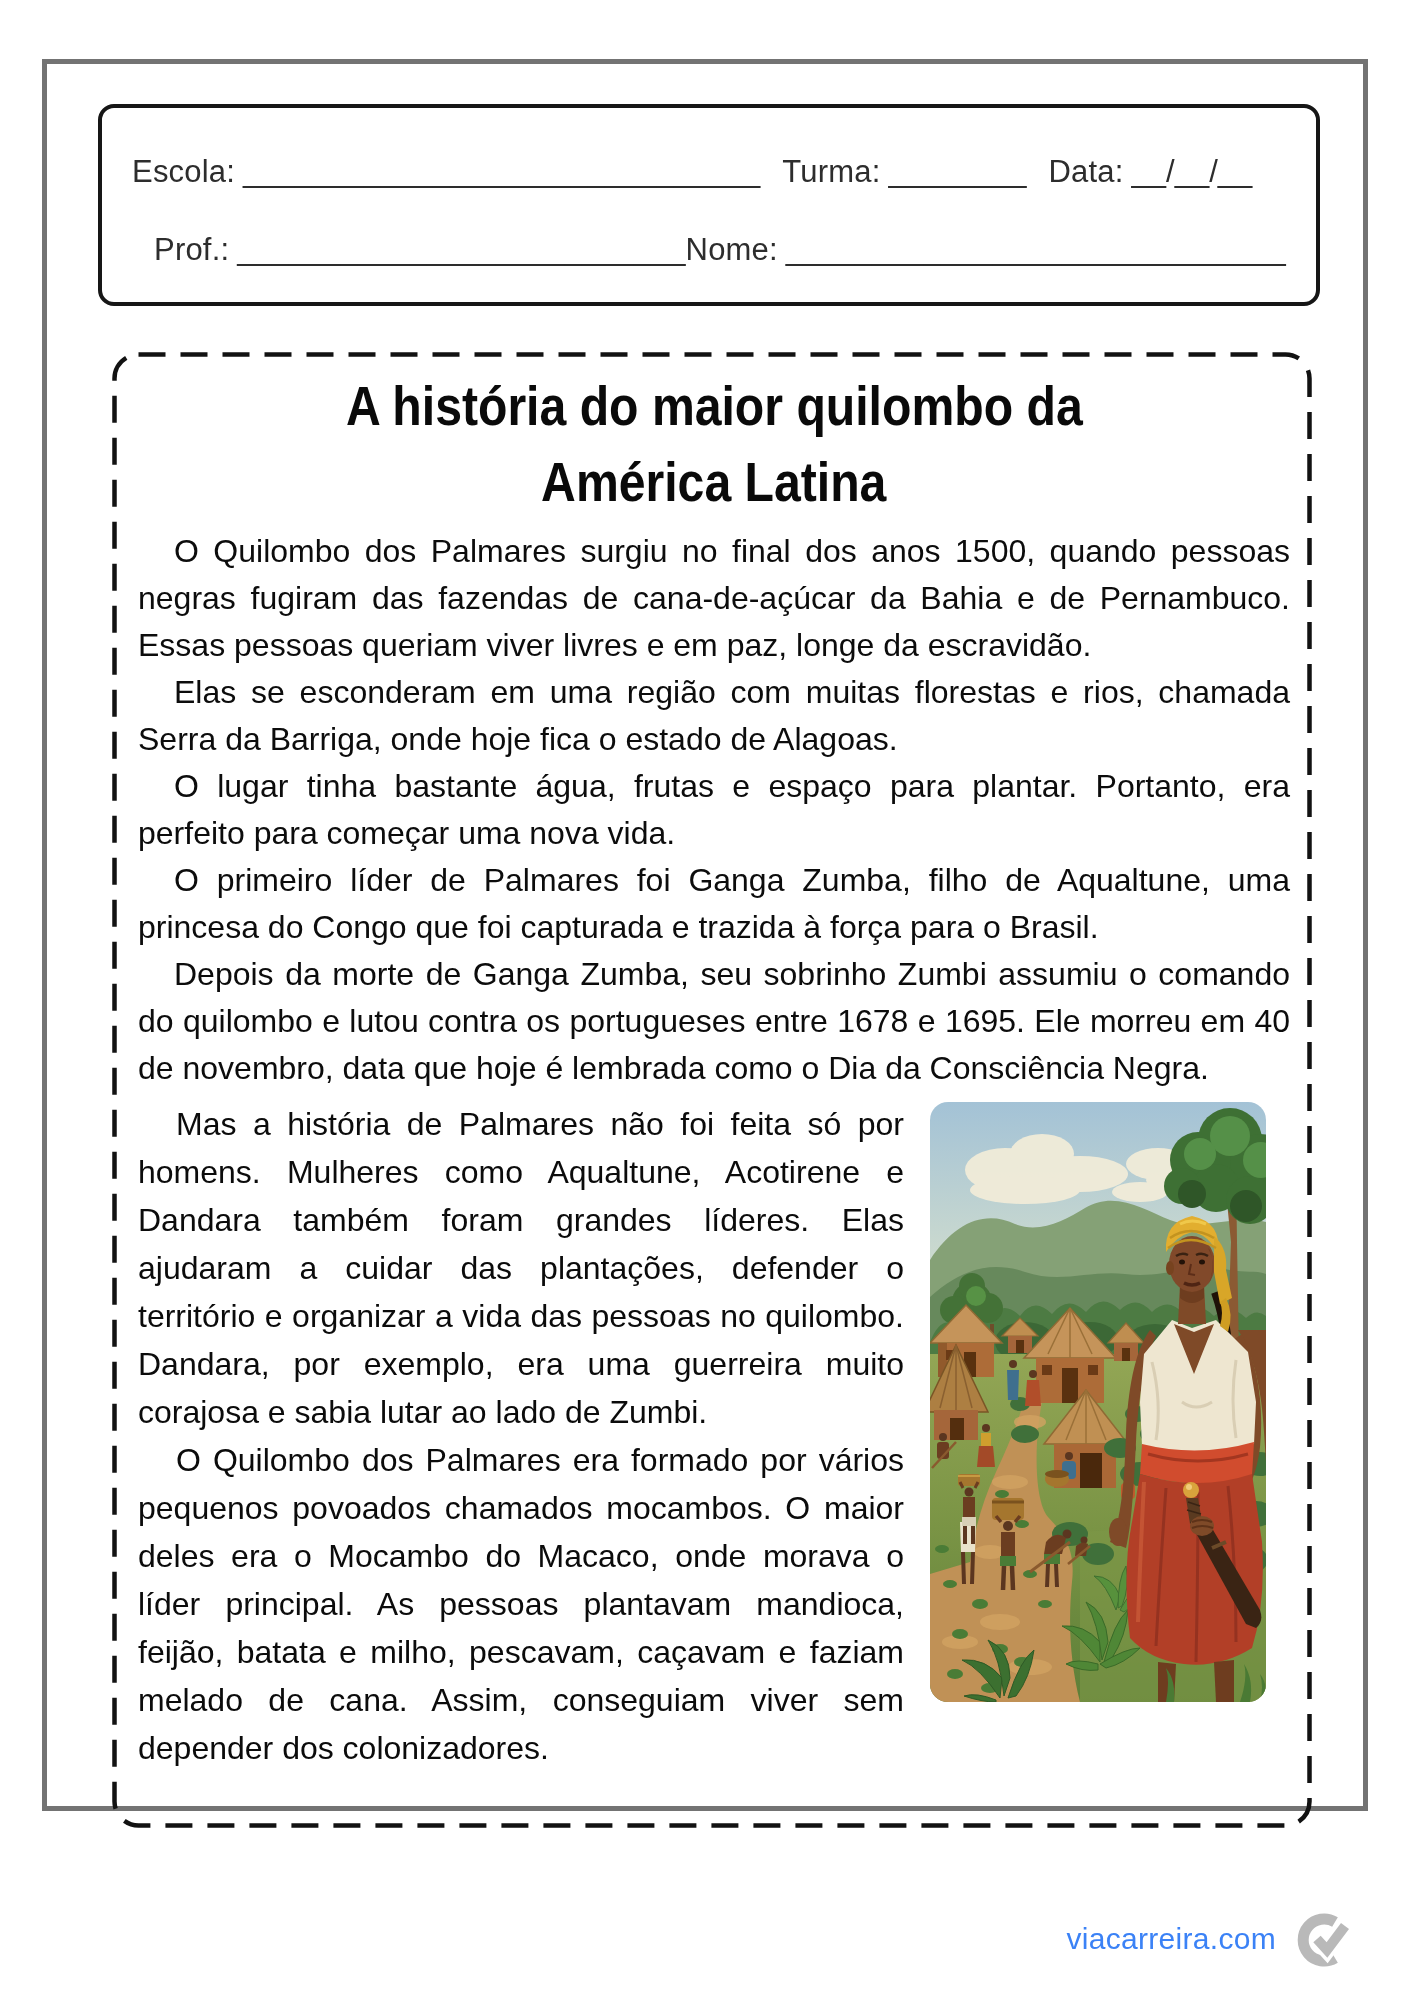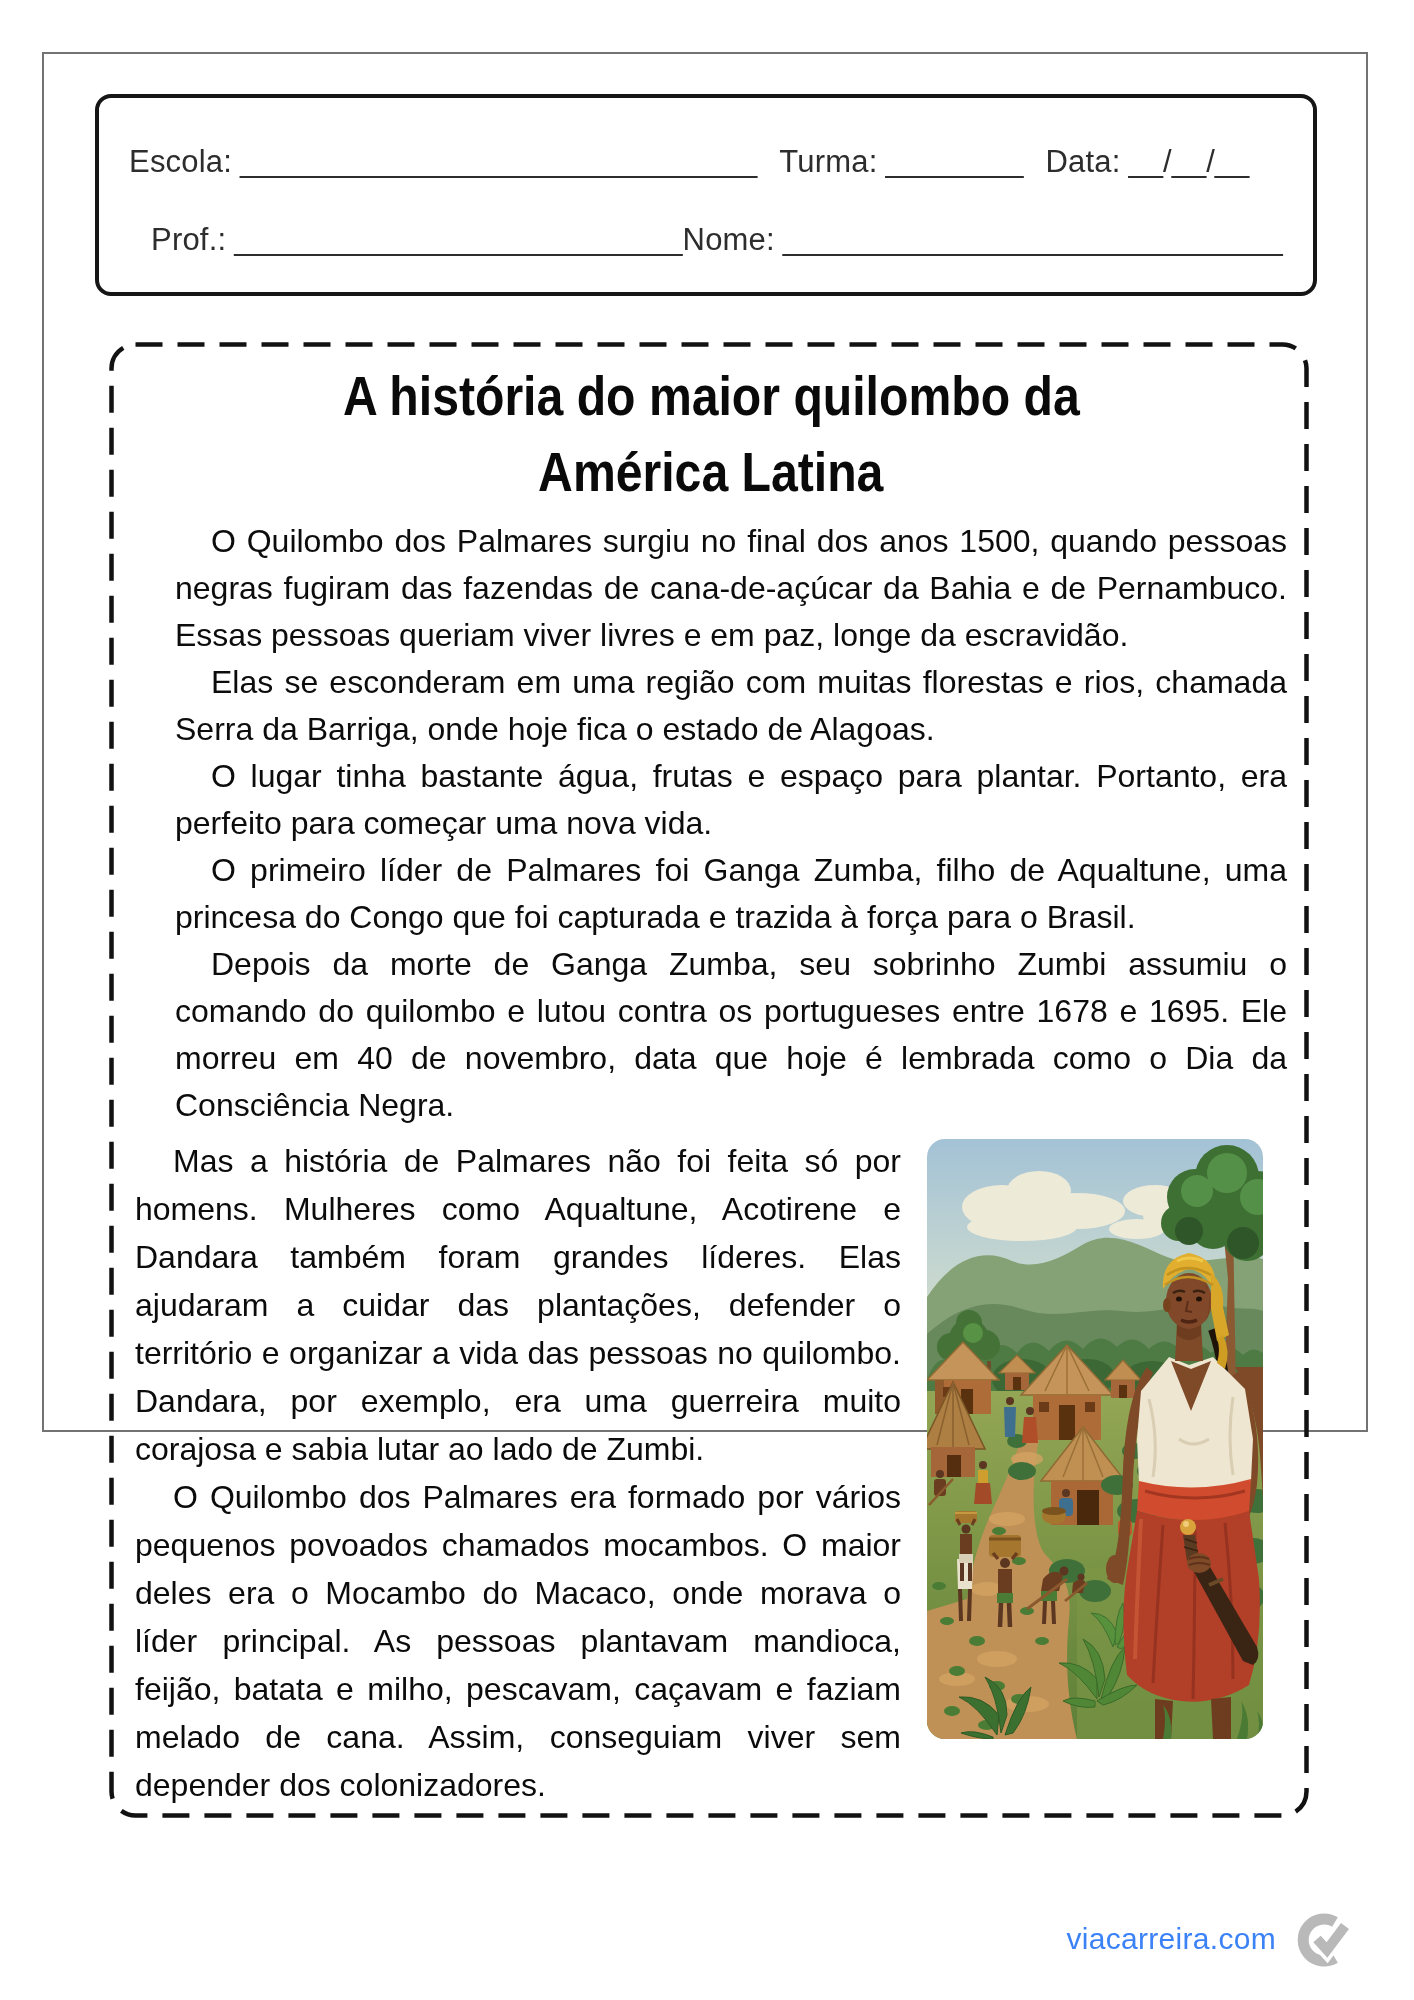--- a/index.html
+++ b/index.html
@@ -3,22 +3,22 @@
 <meta charset="utf-8">
 <style>
   * { box-sizing: border-box; }
   html,body { margin:0; padding:0; background:#ffffff; }
   .page {
     position:relative; width:1414px; height:2000px; background:#ffffff;
     font-family:"Liberation Sans", sans-serif; color:#0b0b0b; overflow:hidden;
   }
   
   .frame {
-    position:absolute; left:42px; top:52px; width:1326px; height:1380px;
-    border:2px solid #737373;
+    position:absolute; left:42px; top:59px; width:1326px; height:1752px;
+    border:5px solid #737373;
   }
   
   .header-box {
     position:absolute; left:51px; top:40px; width:1222px; height:202px;
     border:4px solid #161616; border-radius:16px;
     padding:46px 34px 0 30px; white-space:nowrap;
     font-size:31px; font-weight:400; color:#2d2d2d; letter-spacing:0.2px;
   }
   .hrow { display:flex; align-items:baseline; }
   .hrow + .hrow { margin-top:42px; }
@@ -29,21 +29,21 @@
   
   .sheet {
     position:absolute; left:65px; top:288px; width:1200px; height:1476px;
     padding:16px 22px 0 26px;
   }
   .sheet .dashes { position:absolute; left:0; top:0; pointer-events:none; }
   .title { margin:0; text-align:center; font-size:56px; line-height:76px;
     font-weight:bold; color:#0a0a0a; }
   .title .tline { display:block; }
   .title .tscale { display:inline-block; transform:scaleX(0.86); transform-origin:center; white-space:nowrap; }
-  .bodytext { margin-top:8px; font-size:32px; line-height:47px; text-align:justify; color:#0c0c0c;margin-left:40px; }
+  .bodytext { margin-top:8px; font-size:32px; line-height:47px; text-align:justify; color:#0c0c0c; }
   .bodytext p { margin:0; text-indent:36px; }
   .two-col { display:flex; gap:26px; align-items:flex-start; margin-top:2px; }
   .col-text { width:766px; font-size:32px; line-height:48px; text-align:justify; padding-top:6px; }
   .col-text p { margin:0; text-indent:38px; }
   .illustration {
     width:336px; height:600px; flex:0 0 auto; border-radius:18px; overflow:hidden;
     margin-top:8px;
   }
   .illustration svg { display:block; width:100%; height:100%; }
   

